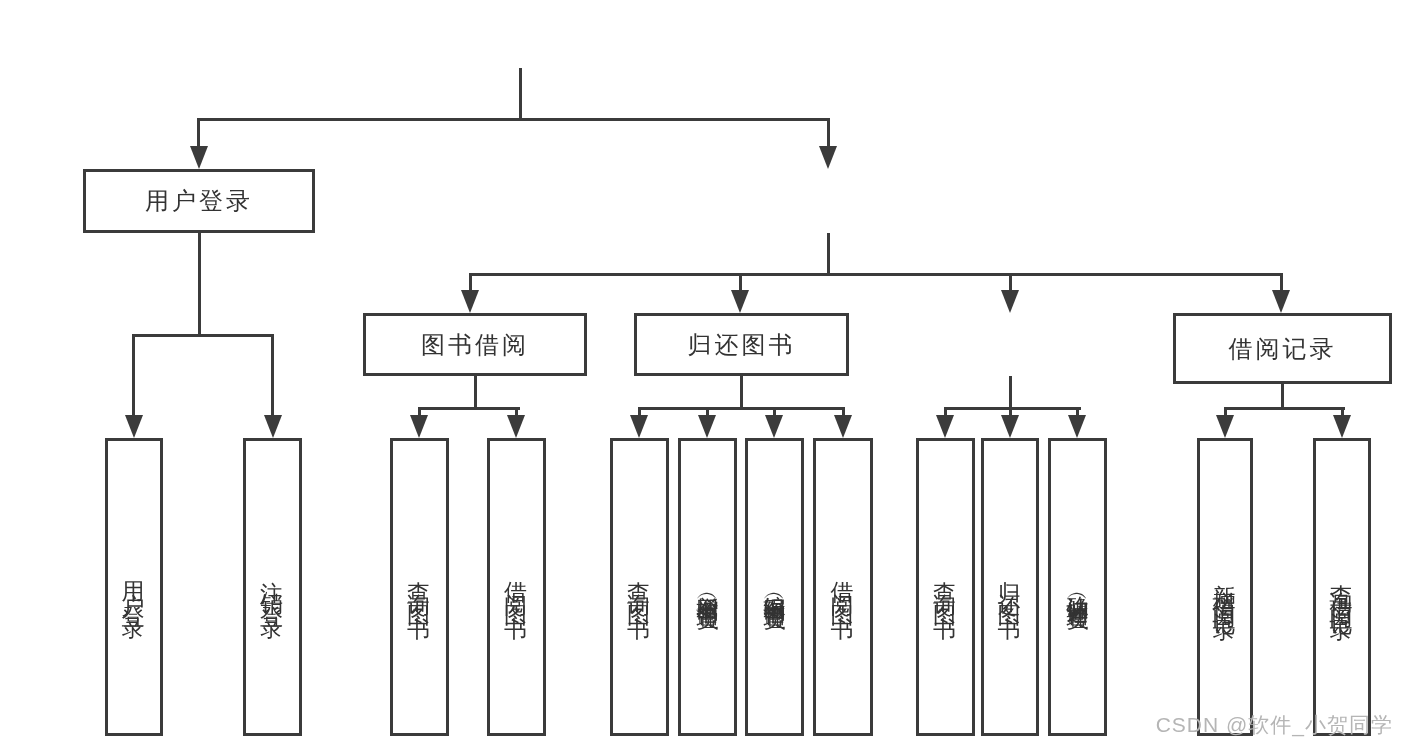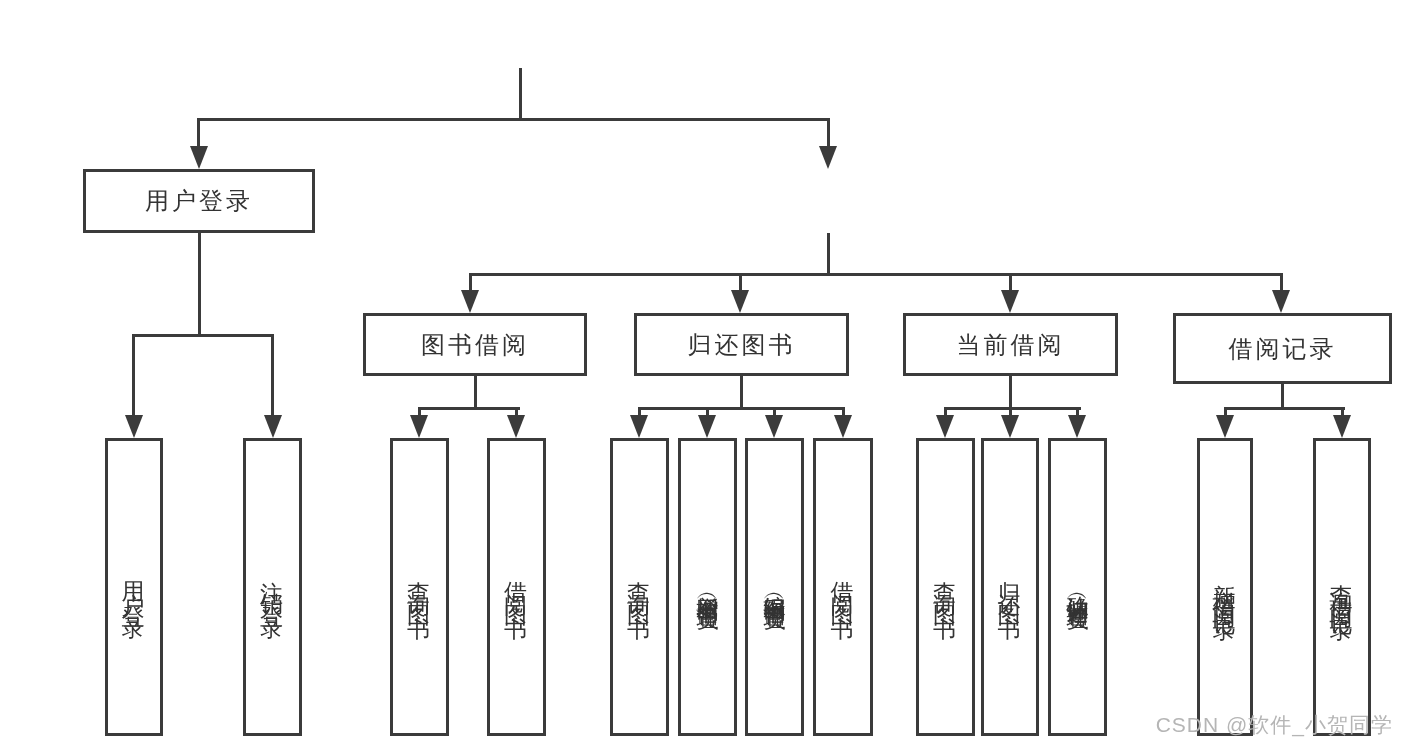--- a/index.html
+++ b/index.html
@@ -98,23 +98,20 @@
   <div class="bx" style="left:83px;top:169px;width:232px;height:64px">
     <span>用户登录</span>
   </div>
 
   <div class="bx" style="left:363px;top:313px;width:224px;height:63px">
     <span>图书借阅</span>
   </div>
   <div class="bx" style="left:634px;top:313px;width:215px;height:63px">
     <span>归还图书</span>
   </div>
-  <div class="bx" style="left:903px;top:313px;width:215px;height:63px">
-    <span>当前借阅</span>
-  </div>
   <div class="bx" style="left:1173px;top:313px;width:219px;height:71px">
     <span>借阅记录</span>
   </div>
 
   <div class="bx vb" style="left:105px;top:438px;width:58px;height:298px">
     <span>用户登录</span>
   </div>
   <div class="bx vb" style="left:243px;top:438px;width:59px;height:298px">
     <span>注销登录</span>
   </div>

